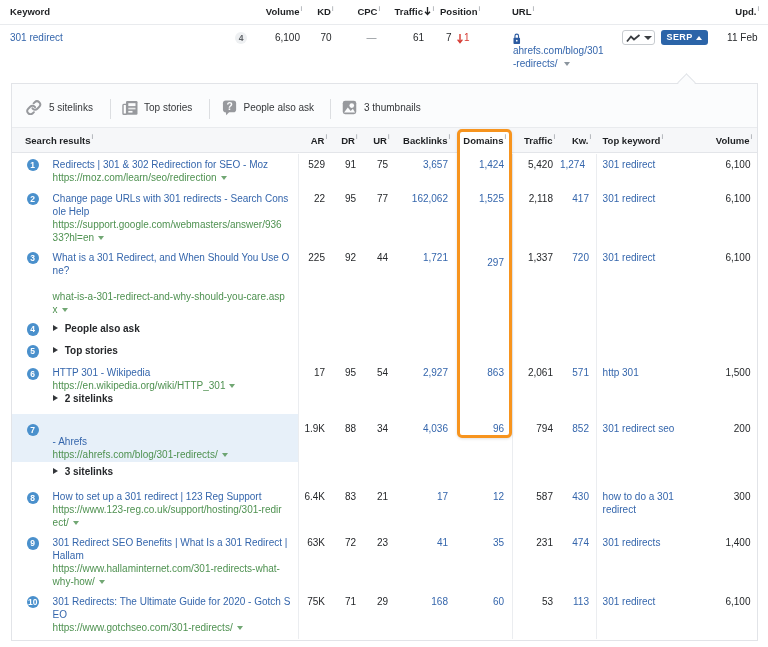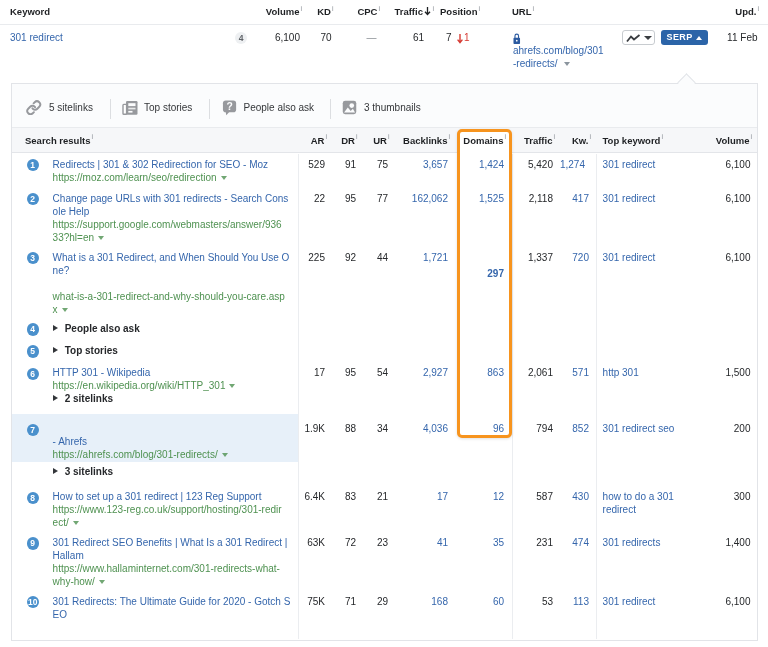--- a/index.html
+++ b/index.html
@@ -134,21 +134,21 @@
 <div class="num blk" style="right:17.5px;top:191.9px;">6,100</div>
 <div class="circ" style="left:26.5px;top:251.7px;">3</div>
 <div class="t blue" style="left:52.6px;top:250.5px;">What is a 301 Redirect, and When Should You Use O</div>
 <div class="t blue" style="left:52.6px;top:263.5px;">ne?</div>
 <div class="t green" style="left:52.6px;top:289.5px;">what-is-a-301-redirect-and-why-should-you-care.asp</div>
 <div class="t green" style="left:52.6px;top:302.5px;">x<span class="caret"></span></div>
 <div class="num blk" style="right:443px;top:250.5px;">225</div>
 <div class="num blk" style="right:412px;top:250.5px;">92</div>
 <div class="num blk" style="right:380px;top:250.5px;">44</div>
 <div class="num blue" style="right:320px;top:250.5px;">1,721</div>
-<div class="num blue" style="right:264px;top:267px;font-weight:bold;">297</div>
+<div class="num blue" style="right:264px;top:256px;">297</div>
 <div class="num blk" style="right:215px;top:250.5px;">1,337</div>
 <div class="num blue" style="right:179px;top:250.5px;">720</div>
 <div class="t blue" style="left:602.6px;top:250.5px;">301 redirect</div>
 <div class="num blk" style="right:17.5px;top:250.5px;">6,100</div>
 <div class="circ" style="left:26.5px;top:323.2px;">4</div>
 <div class="tri-r" style="left:53px;top:325px;"></div>
 <div class="t b blk" style="left:64.7px;top:322px;">People also ask</div>
 <div class="circ" style="left:26.5px;top:345.3px;">5</div>
 <div class="tri-r" style="left:53px;top:347.1px;"></div>
 <div class="t b blk" style="left:64.7px;top:344.1px;">Top stories</div>
@@ -204,20 +204,21 @@
 <div class="num blk" style="right:380px;top:536px;">23</div>
 <div class="num blue" style="right:320px;top:536px;">41</div>
 <div class="num blue" style="right:264px;top:536px;">35</div>
 <div class="num blk" style="right:215px;top:536px;">231</div>
 <div class="num blue" style="right:179px;top:536px;">474</div>
 <div class="t blue" style="left:602.6px;top:536px;">301 redirects</div>
 <div class="num blk" style="right:17.5px;top:536px;">1,400</div>
 <div class="circ" style="left:26.5px;top:595.8000000000001px;">10</div>
 <div class="t blue" style="left:52.6px;top:594.6px;">301 Redirects: The Ultimate Guide for 2020 - Gotch S</div>
 <div class="t blue" style="left:52.6px;top:607.6px;">EO</div>
+<div class="t green" style="left:52.6px;top:620.6px;">https://www.gotchseo.com/301-redirects/<span class="caret"></span></div>
 <div class="num blk" style="right:443px;top:594.6px;">75K</div>
 <div class="num blk" style="right:412px;top:594.6px;">71</div>
 <div class="num blk" style="right:380px;top:594.6px;">29</div>
 <div class="num blue" style="right:320px;top:594.6px;">168</div>
 <div class="num blue" style="right:264px;top:594.6px;">60</div>
 <div class="num blk" style="right:215px;top:594.6px;">53</div>
 <div class="num blue" style="right:179px;top:594.6px;">113</div>
 <div class="t blue" style="left:602.6px;top:594.6px;">301 redirect</div>
 <div class="num blk" style="right:17.5px;top:594.6px;">6,100</div>
 </div>

